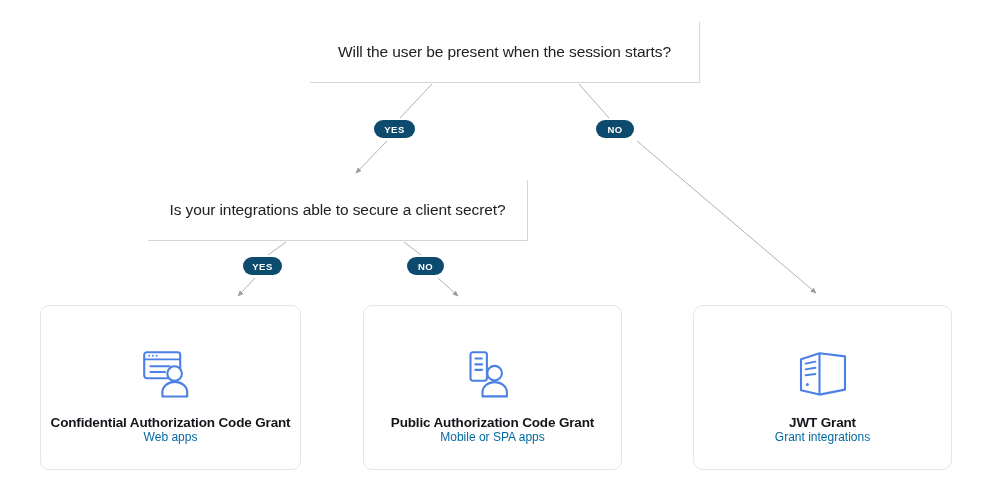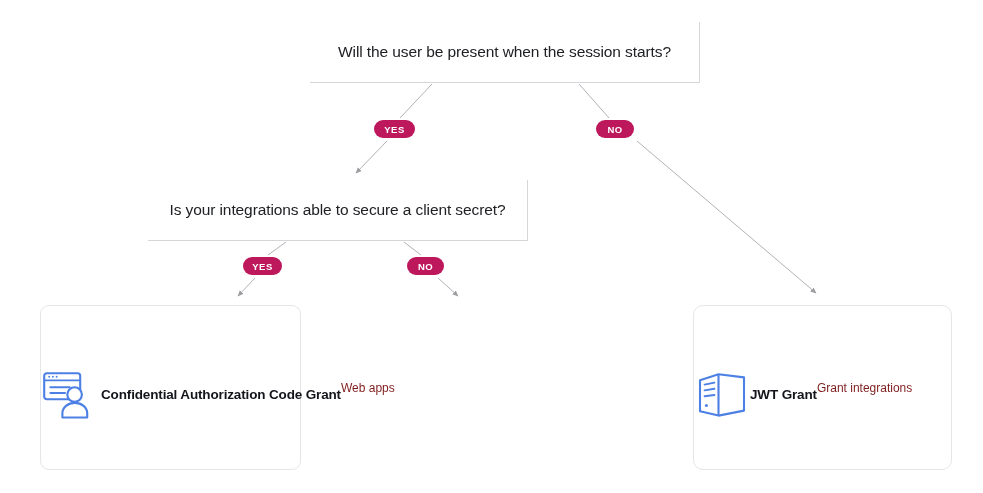--- a/index.html
+++ b/index.html
@@ -34,21 +34,21 @@
     white-space:nowrap;
   }
   #q1{left:310px;top:22px;width:390px;height:61px;}
   #q2{left:148px;top:180px;width:380px;height:61px;}
 
   
   .pill{
     position:absolute;
     height:18px;
     border-radius:9px;
-    background:#be185d;
+    background:#0c4a6e;
     color:#ffffff;
     font-size:9.5px;
     font-weight:bold;
     letter-spacing:0.5px;
     display:flex;align-items:center;justify-content:center;
     box-sizing:border-box;
     padding:0 10px;
   }
   #pill-q1-yes{left:374px;top:120px;width:41px;}
   #pill-q1-no{left:596px;top:120px;width:38px;}
@@ -58,22 +58,23 @@
   
   .card{
     position:absolute;
     box-sizing:border-box;
     background:#ffffff;
     border:1px solid #e5e6e8;
     border-radius:9px;
     top:305px;
     height:165px;
     display:flex;
-    flex-direction:row;
+    flex-direction:column;
     align-items:center;
+    justify-content:center;
   }
   #card-confidential{left:40px;width:261px;}
   #card-public{left:363px;width:259px;}
   #card-jwt{left:693px;width:259px;border-radius:10px;}
 
   .card-icon{
     margin-top:17px;
     height:52px;
     display:flex;align-items:center;justify-content:center;
   }
@@ -81,21 +82,21 @@
     margin-top:14px;
     font-size:13.5px;
     font-weight:bold;
     color:#13151a;
     letter-spacing:-0.15px;
     text-align:center;
     white-space:nowrap;
   }
   .card-sub{
     font-size:12px;
-    color:#7f1d1d;
+    color:#0369a1;
     text-align:center;
     white-space:nowrap;
   }
 </style>
 </head>
 <body>
 
 <div id="stage">
 
   <svg id="wires" viewBox="0 0 983 493" xmlns="http://www.w3.org/2000/svg">
@@ -146,20 +147,34 @@
         <line x1="9.4" y1="17.2" x2="28.6" y2="17.2" stroke="#4d80e4" stroke-width="2.1" stroke-linecap="round"></line>
         <line x1="9.4" y1="23" x2="24" y2="23" stroke="#4d80e4" stroke-width="2.1" stroke-linecap="round"></line>
         <circle cx="33.6" cy="24.6" r="7.3" fill="#ffffff" stroke="#4d80e4" stroke-width="2.1"></circle>
         <path d="M21.4 47.5 v-4.4 a12.4 10.2 0 0 1 24.8 0 v4.4 z" fill="#ffffff" stroke="#4d80e4" stroke-width="2.1" stroke-linejoin="round"></path>
       </svg>
     </div>
     <div class="card-title">Confidential Authorization Code Grant</div>
     <div class="card-sub">Web apps</div>
   </div>
 
+  <div class="card" id="card-public">
+    <div class="card-icon">
+      <svg width="56" height="52" viewBox="0 0 56 52" xmlns="http://www.w3.org/2000/svg">
+        <rect x="5.5" y="3.2" width="16.4" height="28.5" rx="2.4" fill="none" stroke="#4d80e4" stroke-width="2.1"></rect>
+        <line x1="10.4" y1="9.5" x2="17" y2="9.5" stroke="#4d80e4" stroke-width="1.8" stroke-linecap="round"></line>
+        <line x1="10.4" y1="15.4" x2="17" y2="15.4" stroke="#4d80e4" stroke-width="2.3" stroke-linecap="round"></line>
+        <line x1="10.4" y1="20.8" x2="17" y2="20.8" stroke="#4d80e4" stroke-width="2.3" stroke-linecap="round"></line>
+        <circle cx="29.6" cy="24.2" r="7.3" fill="#ffffff" stroke="#4d80e4" stroke-width="2.1"></circle>
+        <path d="M17.5 47.4 v-4.2 a12.2 10.1 0 0 1 24.4 0 v4.2 z" fill="#ffffff" stroke="#4d80e4" stroke-width="2.1" stroke-linejoin="round"></path>
+      </svg>
+    </div>
+    <div class="card-title">Public Authorization Code Grant</div>
+    <div class="card-sub">Mobile or SPA apps</div>
+  </div>
 
   <div class="card" id="card-jwt">
     <div class="card-icon">
       <svg width="56" height="52" viewBox="0 0 56 52" xmlns="http://www.w3.org/2000/svg">
         <path d="M6 10.2 L24.5 4.2 L50 7.4 L50 40.6 L24.5 45.6 L6 41.2 Z" fill="#ffffff" stroke="#4d80e4" stroke-width="2.1" stroke-linejoin="round"></path>
         <line x1="24.5" y1="4.2" x2="24.5" y2="45.6" stroke="#4d80e4" stroke-width="2.1"></line>
         <line x1="10.6" y1="14.6" x2="20.4" y2="12.6" stroke="#4d80e4" stroke-width="1.9" stroke-linecap="round"></line>
         <line x1="10.6" y1="20.4" x2="20.4" y2="18.8" stroke="#4d80e4" stroke-width="1.9" stroke-linecap="round"></line>
         <line x1="10.6" y1="26.2" x2="20.4" y2="25" stroke="#4d80e4" stroke-width="1.9" stroke-linecap="round"></line>
         <circle cx="12.4" cy="35.4" r="1.5" fill="#4d80e4"></circle>

